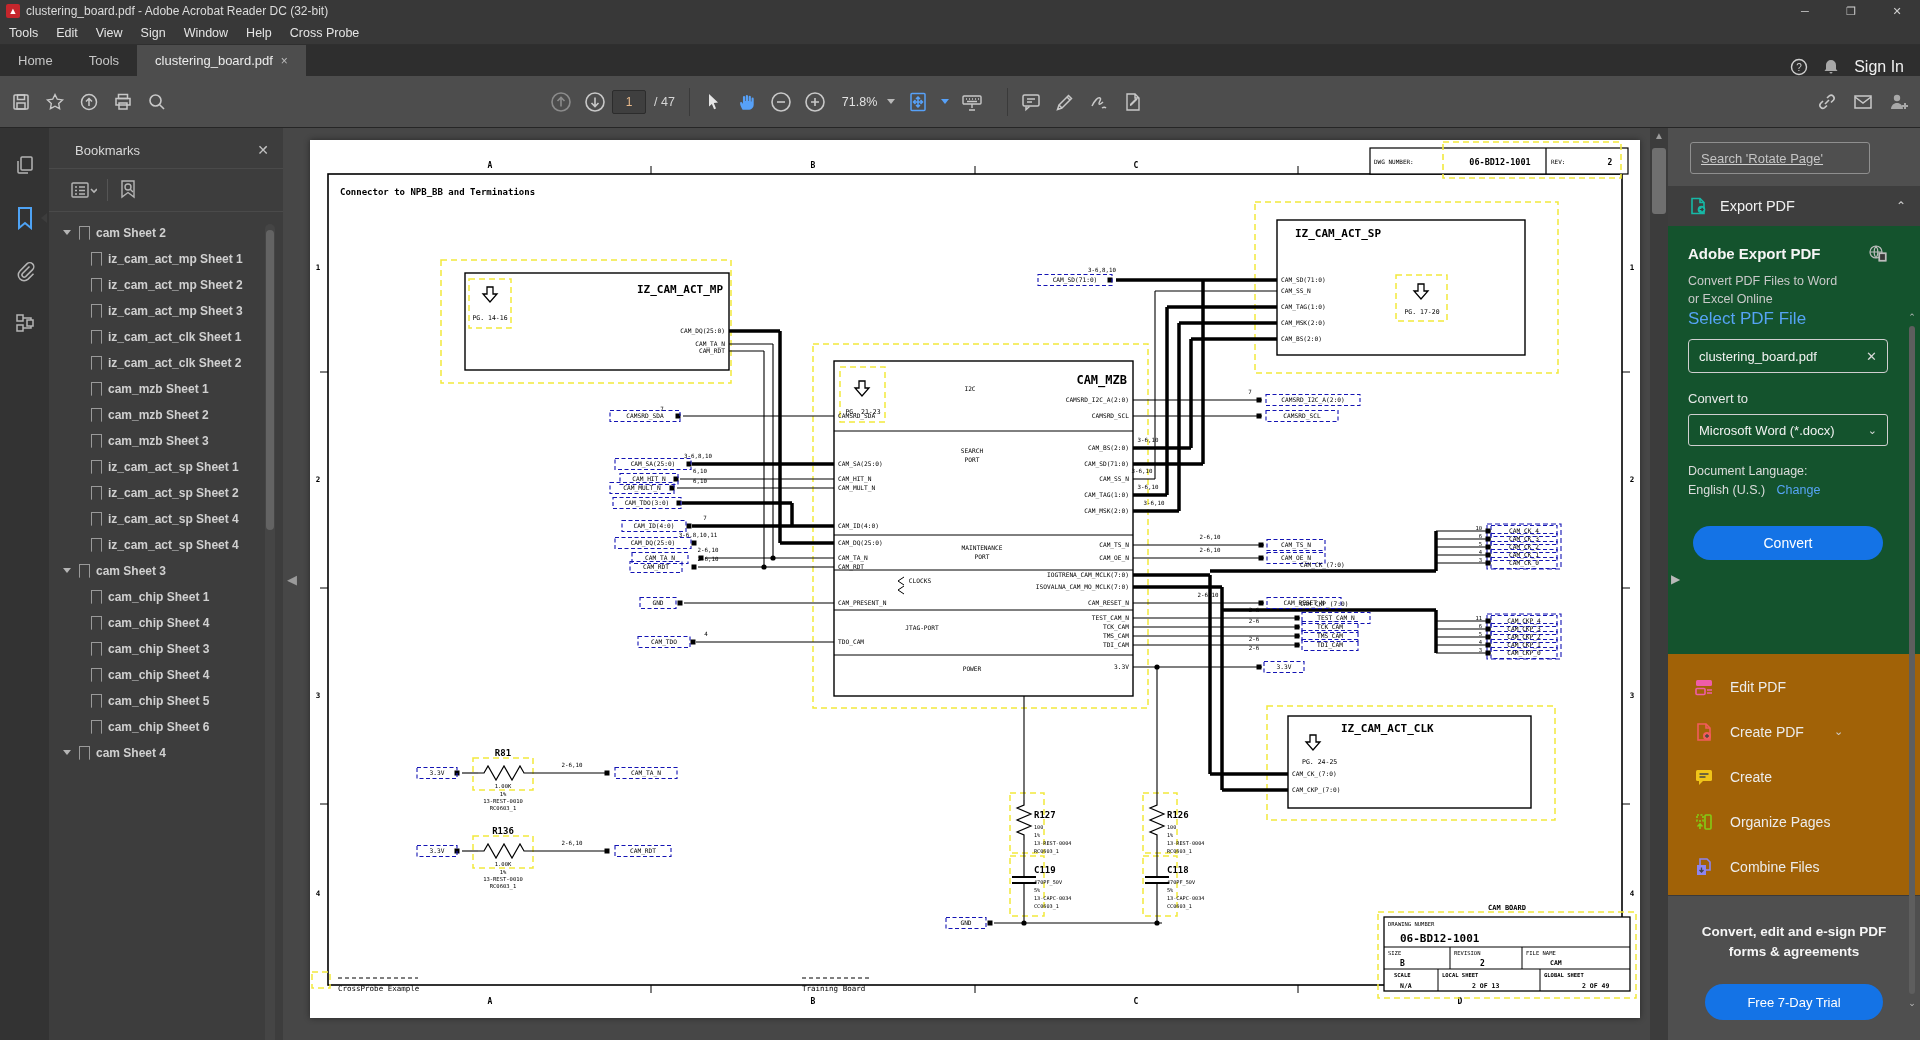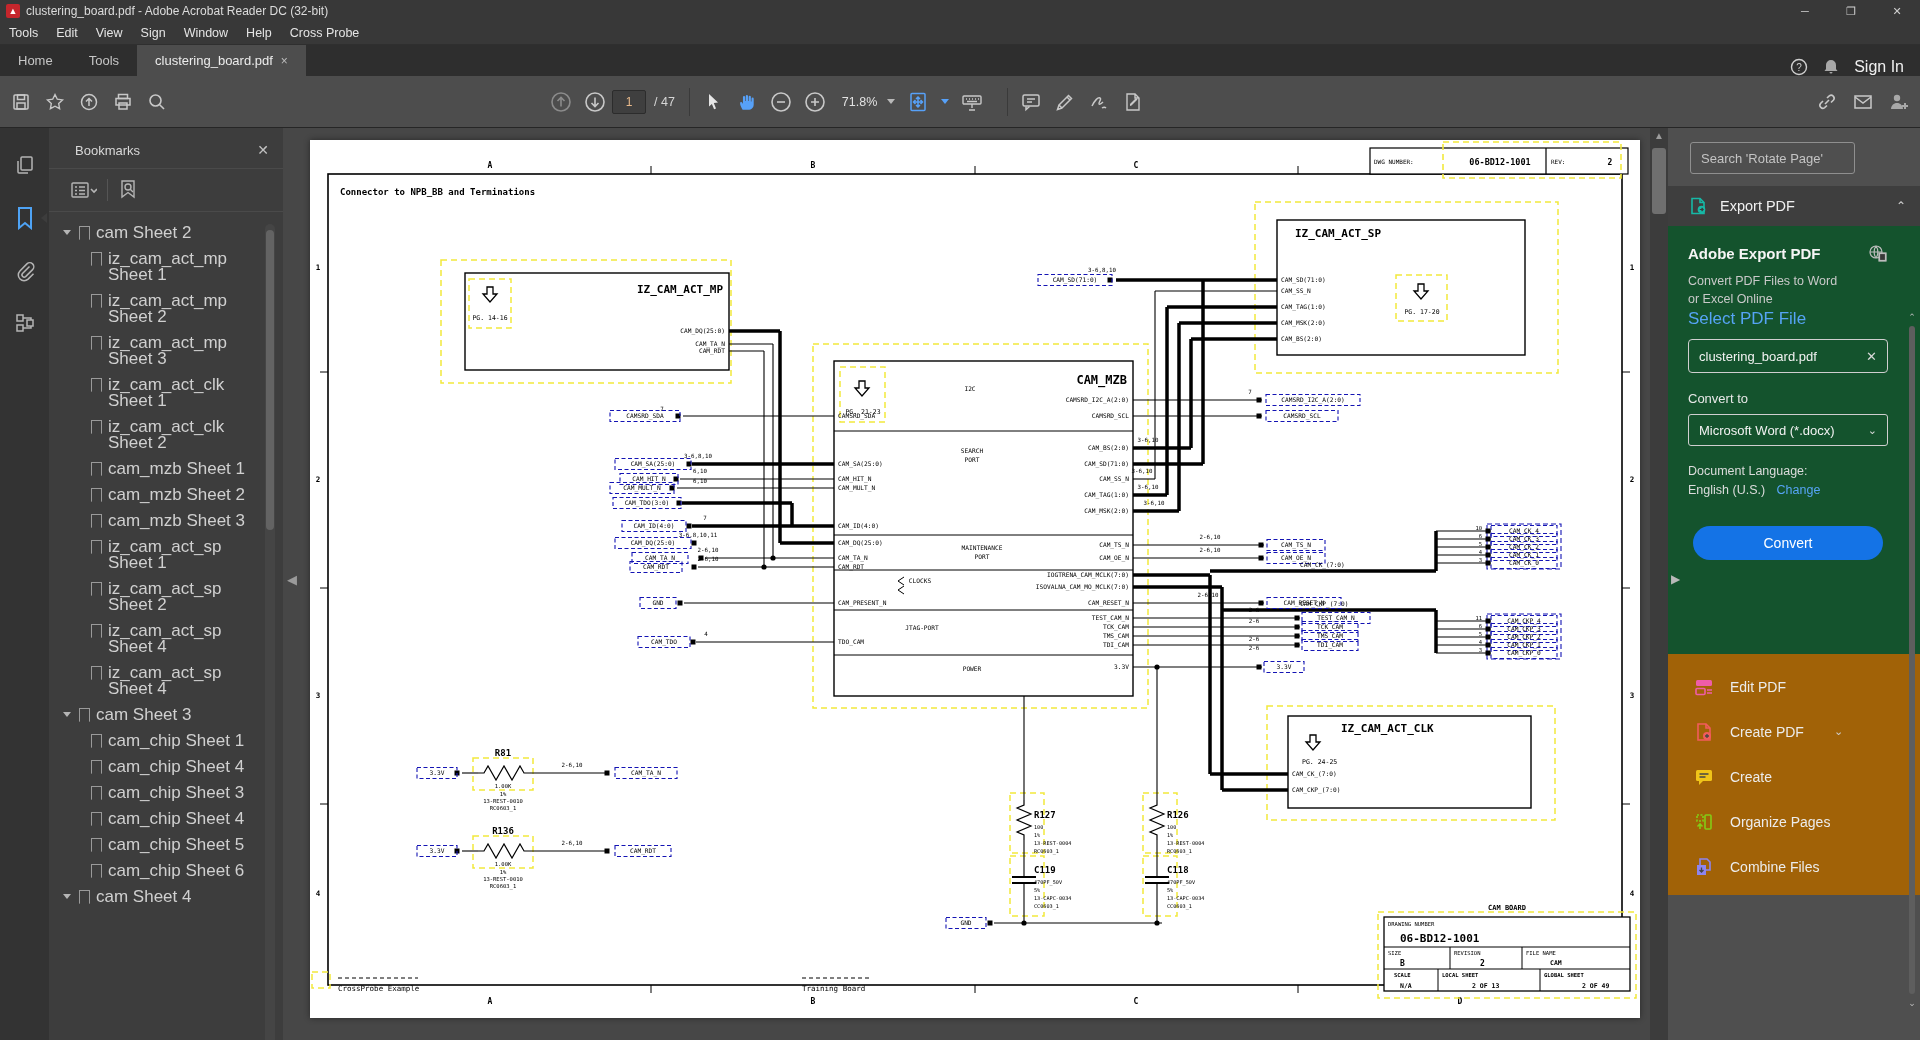--- a/index.html
+++ b/index.html
@@ -28,40 +28,40 @@
   .zoomtxt{color:#e2e2e2;font-size:12.5px;margin:0 4px 0 10px;}
   .caret-d{width:0;height:0;border-left:4px solid transparent;border-right:4px solid transparent;border-top:5px solid #b9b9b9;margin:0 6px;}
   .tb-right{position:absolute;right:10px;display:flex;gap:14px;align-items:center;}
   
   .content{display:flex;height:964px;}
   .leftrail{width:49px;background:#333333;display:flex;flex-direction:column;align-items:center;padding-top:26px;gap:30px;}
   .bmpanel{width:234px;background:#3d3d3d;position:relative;color:#d2d2d2;}
   .bm-head{display:flex;align-items:center;padding:14px 14px 10px 26px;font-size:13px;color:#d8d8d8;border-bottom:1px solid #4a4a4a;}
   .bm-close{margin-left:auto;color:#c2c2c2;font-size:14px;}
   .bm-tools{display:flex;align-items:center;gap:10px;padding:10px 0 10px 22px;border-bottom:1px solid #4a4a4a;}
-  .bm-list{padding:8px 18px 0 8px;font-size:17px;line-height:16px;overflow:hidden;height:806px;}
+  .bm-list{padding:8px 18px 0 8px;font-size:12px;line-height:16px;overflow:hidden;height:806px;font-weight:bold;}
   .bm-item{display:flex;gap:6px;padding:5px 0;align-items:flex-start;color:#d0d0d0;}
   .bm-item .lbl{max-width:150px;}
   .bm-item.lvl1{margin-left:34px;}
   .bm-caret{width:0;height:0;border-left:4px solid transparent;border-right:4px solid transparent;border-top:5px solid #b5b5b5;margin:5px 2px 0 6px;}
   .bm-flag{width:11px;height:14px;border:1.5px solid #9a9a9a;border-bottom:none;position:relative;flex:none;margin-top:1px;
     clip-path:polygon(0 0,100% 0,100% 100%,50% 72%,0 100%);background:transparent;}
   .bm-scroll{position:absolute;right:8px;top:96px;width:10px;height:850px;background:#454545;border-radius:5px;}
   .bm-thumb{position:absolute;left:1px;top:6px;width:8px;height:300px;background:#636363;border-radius:4px;}
   .docarea{flex:1;background:#474747;position:relative;}
   .page{position:absolute;left:27px;top:12px;width:1330px;height:878px;background:#ffffff;box-shadow:0 0 6px rgba(0,0,0,.45);}
   .collapse-l{position:absolute;left:4px;top:444px;color:#9a9a9a;font-size:13px;}
   .vscroll{width:18px;background:#3c3c3c;position:relative;}
   .vscroll .arr{position:absolute;left:0;width:18px;height:16px;color:#9c9c9c;font-size:10px;text-align:center;line-height:16px;}
   .vscroll .thumb{position:absolute;left:2px;top:20px;width:14px;height:66px;background:#6f6f6f;border-radius:3px;}
   
   .rightpanel{width:252px;background:#4f4f4f;position:relative;color:#e6e6e6;}
   .rp-chev{position:absolute;left:3px;top:444px;color:#b9b9b9;font-size:12px;}
   .rp-search{margin:14px 18px 12px 22px;height:32px;border:1px solid #8f8f8f;border-radius:3px;background:transparent;
-    color:#cfcfcf;font-size:13px;padding:0 10px;width:165px;}
+    color:#cfcfcf;font-size:13px;padding:0 10px;width:180px;text-decoration:underline;}
   .rp-search::placeholder{color:#c4c4c4;}
   .exp-head{height:40px;background:#3e3e3e;display:flex;align-items:center;gap:12px;padding:0 14px 0 20px;font-size:14.5px;color:#f0f0f0;}
   .exp-head .chev{margin-left:auto;color:#cfcfcf;font-size:12px;}
   .exp-card{background:#14532d;padding:18px 32px 20px 20px;height:428px;}
   .exp-title-row{display:flex;align-items:center;}
   .exp-title{font-size:15px;font-weight:bold;color:#f5f5f5;}
   .exp-desc{color:#c9c9c9;font-size:12.5px;margin-top:10px;line-height:18px;}
   .exp-select{color:#56a4f5;font-size:17px;margin-top:1px;}
   .filebox{margin-top:10px;height:34px;border:1px solid #cfcfcf;border-radius:4px;display:flex;align-items:center;
     padding:0 10px;font-size:13px;color:#f2f2f2;}
@@ -933,19 +933,26 @@
           <span>
             <svg class="ic" width="20" height="20" viewBox="0 0 20 20" fill="none" stroke="#8e85ee" stroke-width="1.6">
               <path d="M6 2h7l3 3v8H6z"></path>
               <rect x="3" y="8" width="9" height="10" fill="#8e85ee" stroke="none"></rect>
               <path d="M7.5 10.5v4M5.5 13l2 2 2-2" stroke="#454545" stroke-width="1.3"></path>
             </svg>
           </span>
           <span>Combine Files</span>
         </div>
       </div>
+    <div class="promo">
+      <div class="promo-text">
+        <span>Convert, edit and e-sign PDF</span><br>
+        <span>forms &amp; agreements</span>
+      </div>
+      <button class="trialbtn">Free 7-Day Trial</button>
+    </div>
     <div class="rp-scroll">
       <div class="a" style="position:absolute;top:0;width:100%">⌃</div>
       <div class="trk"></div>
       <div class="a" style="position:absolute;bottom:0;width:100%">⌄</div>
     </div>
   </div>
 </div>
 
 </body></html>

